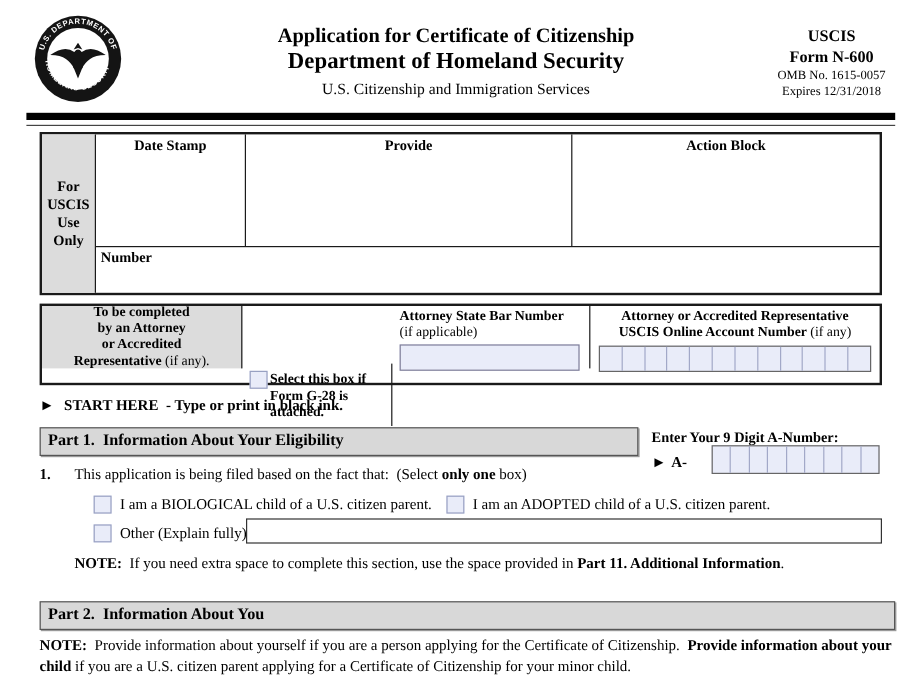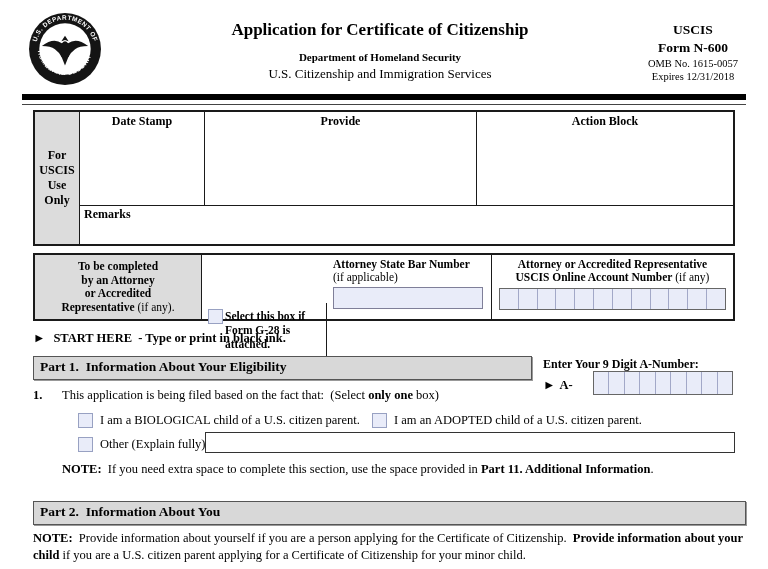--- a/index.html
+++ b/index.html
@@ -5,21 +5,21 @@
   html,body { margin:0; padding:0; background:#fff; }
   .page {
     position:relative; width:768px; height:569px; background:#ffffff;
     font-family:"Liberation Serif","DejaVu Serif",serif; color:#000;
     overflow:hidden;
   }
   
   .seal { position:absolute; left:28px; top:12px; width:74px; height:74px; }
   .hdr-center { position:absolute; left:140px; top:20px; width:480px; text-align:center; }
   .hdr-title { font-size:17px; font-weight:bold; }
-  .hdr-dept  { font-size:11px; font-weight:bold; margin-top:11px; }
+  .hdr-dept  { font-size:19px; font-weight:bold; margin-top:1px; }
   .hdr-svc   { font-size:13px; margin-top:3px; }
   .hdr-right { position:absolute; left:620px; top:22px; width:146px; text-align:center; }
   .hdr-agency { font-size:13.5px; font-weight:bold; }
   .hdr-form   { font-size:13.5px; font-weight:bold; margin-top:2px; }
   .hdr-omb, .hdr-exp { font-size:10.5px; margin-top:2px; }
   .black-bar { position:absolute; left:22px; top:94px; width:724px; height:6px; background:#000; }
   .thin-line { position:absolute; left:22px; top:104px; width:724px; height:1px; background:#444; }
 
   
   .u-table { position:absolute; left:33px; top:110px; width:702px; height:136px;
@@ -33,21 +33,21 @@
   .u-cell-date    { left:45px;  width:125px; border-right:1px solid #1a1a1a; }
   .u-cell-receipt { left:170px; width:272px; border-right:1px solid #1a1a1a; }
   .u-cell-action  { left:442px; width:256px; }
   .u-remarks { position:absolute; left:45px; top:93px; width:653px; height:39px;
                border-top:1px solid #1a1a1a; box-sizing:border-box;
                font-weight:bold; font-size:12px; padding:1px 4px; }
 
   
   .a-table { position:absolute; left:33px; top:253px; width:702px; height:68px;
              border:2px solid #1a1a1a; box-sizing:border-box; background:#fff; }
-  .a-cell { position:absolute; top:0; height:64px; box-sizing:border-box; }
+  .a-cell { position:absolute; top:0; height:52px; box-sizing:border-box; }
   .a-intro { left:0; width:167px; background:#dcdcdc; border-right:1px solid #1a1a1a;
              display:flex; flex-direction:column; justify-content:center; align-items:center;
              font-size:11.5px; font-weight:bold; line-height:13.5px; text-align:center; }
   .a-intro .reg { font-weight:normal; }
   .a-g28 { left:167px; width:125px; border-right:1px solid #1a1a1a; padding:6px 4px 0 6px;
            display:flex; gap:2px; align-items:flex-start;margin-top:48px; }
   .a-g28-label { font-weight:bold; font-size:11.5px; line-height:14px; }
   .a-bar { left:292px; width:165px; border-right:1px solid #1a1a1a; padding:3px 6px 0 6px; }
   .a-bar-label { font-weight:bold; font-size:11.5px; line-height:13px; }
   .a-bar-sub   { font-size:11.5px; line-height:13px; }
@@ -142,21 +142,21 @@
     <div class="u-cell u-cell-date">
       <span>Date Stamp</span>
     </div>
     <div class="u-cell u-cell-receipt">
       <span>Provide</span>
     </div>
     <div class="u-cell u-cell-action">
       <span>Action Block</span>
     </div>
     <div class="u-remarks">
-      <span>Remarks</span>
+      <span>Number</span>
     </div>
   </div>
 
   <div class="a-table">
     <div class="a-cell a-intro">
       <div>To be completed</div>
       <div>by an Attorney</div>
       <div>or Accredited</div>
       <div><span>Representative</span><span class="reg"> (if any).</span></div>
     </div>

